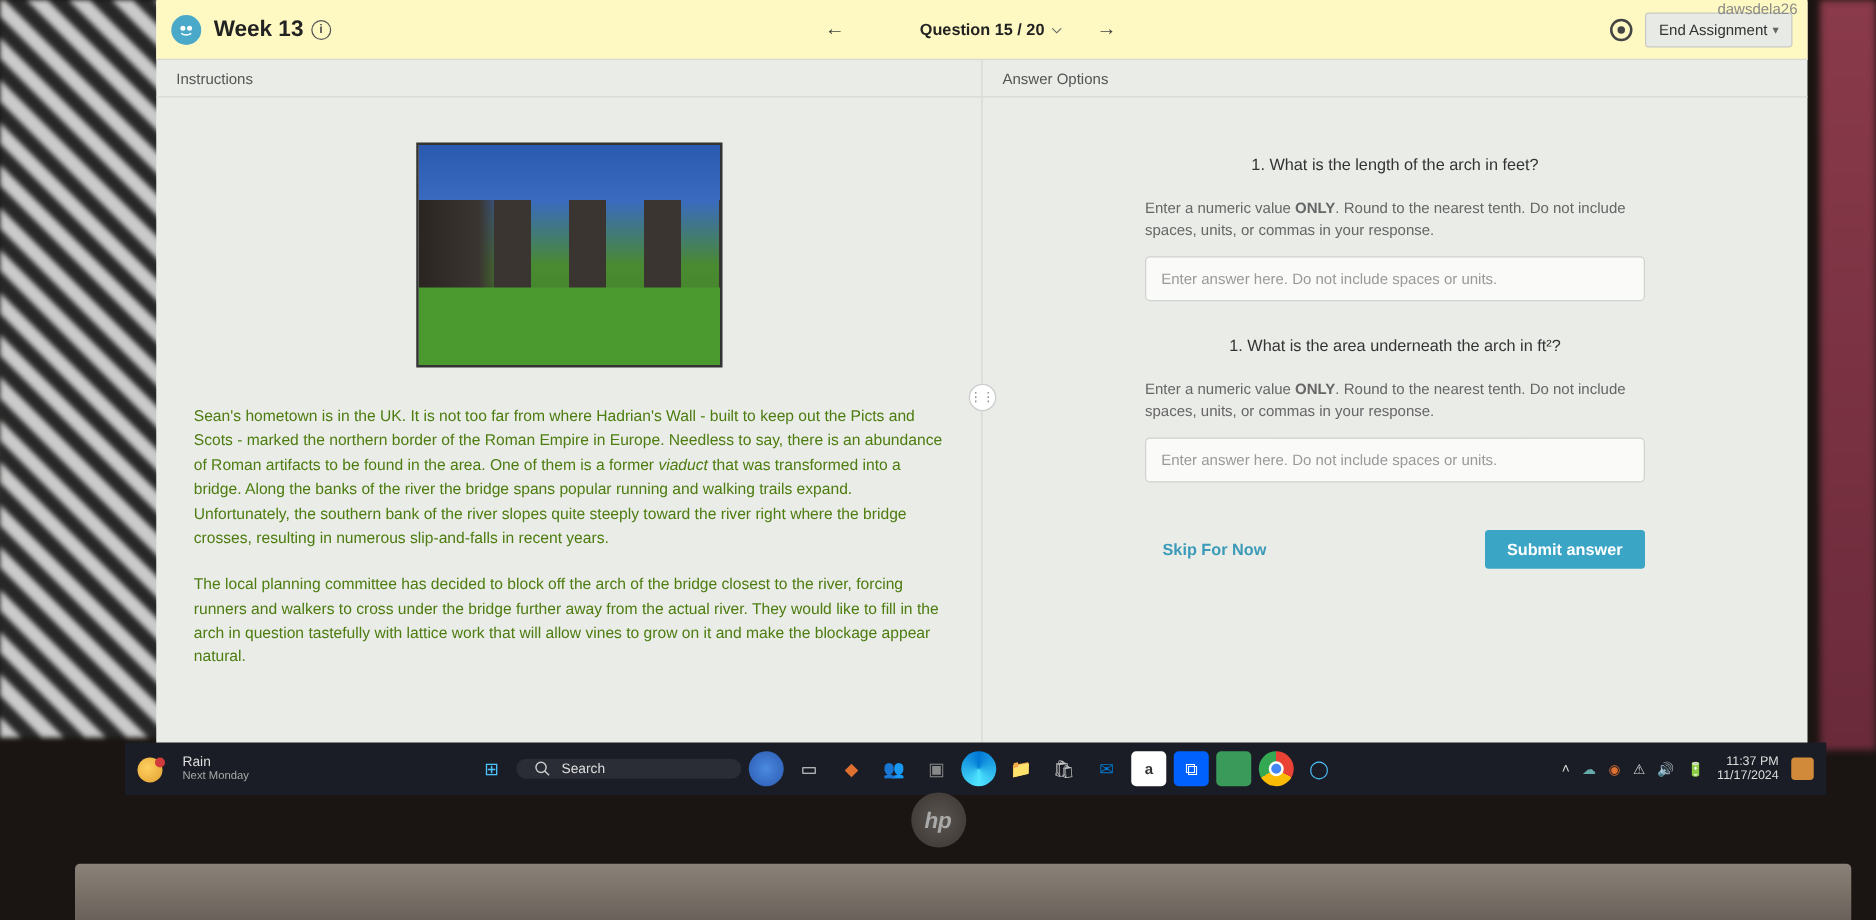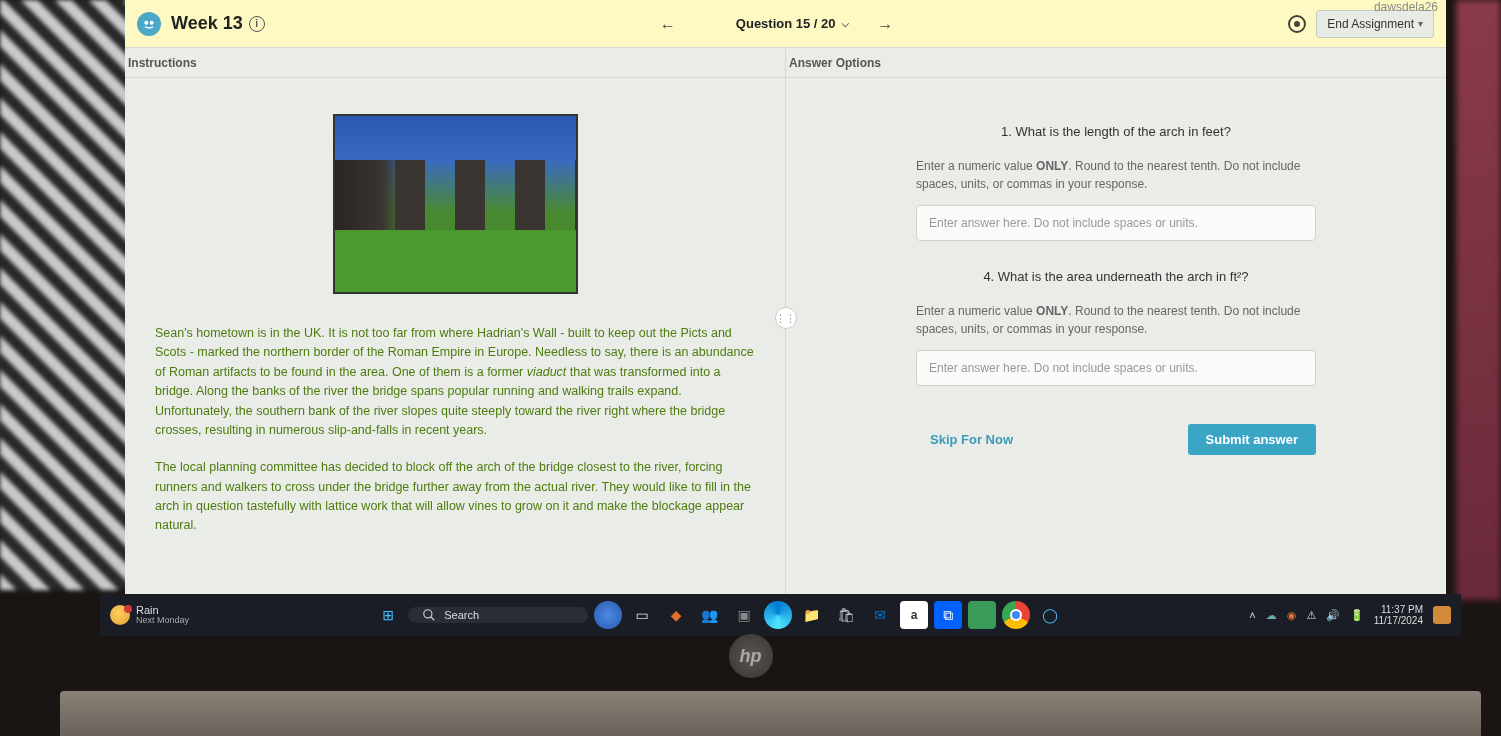--- a/index.html
+++ b/index.html
@@ -15,21 +15,21 @@
 .title { font-size: 18px; font-weight: 700; color: #222; margin-right: 6px; }
 .info-badge { width: 16px; height: 16px; border: 1.5px solid #555; border-radius: 50%; display: inline-flex; align-items: center; justify-content: center; font-size: 10px; color: #555; font-weight: bold; }
 .nav-center { flex: 1; display: flex; justify-content: center; align-items: center; gap: 20px; }
 .nav-arrow { font-size: 16px; color: #444; cursor: pointer; padding: 4px 8px; }
 .q-indicator { font-size: 13px; font-weight: 600; color: #222; display: flex; align-items: center; gap: 6px; margin-left: 32px; }
 .chev { font-size: 10px; color: #666; }
 .target-icon { width: 18px; height: 18px; border: 2px solid #444; border-radius: 50%; position: relative; margin-right: 10px; }
 .target-icon::after { content: ''; width: 6px; height: 6px; background: #444; border-radius: 50%; position: absolute; top: 4px; left: 4px; }
 .end-btn { background: #e8eae5; border: 1px solid #c8cac5; color: #333; font-size: 12px; padding: 6px 10px; border-radius: 3px; cursor: pointer; display: flex; align-items: center; gap: 4px; }
 .sub-header { height: 30px; display: flex; border-bottom: 1px solid #d5d8d3; }
-.sub-half { flex: 1; display: flex; align-items: center; padding: 0 3px; font-size: 12px; color: #555; font-weight: bold; }
+.sub-half { flex: 1; display: flex; align-items: center; padding: 0 16px; font-size: 12px; color: #555; }
 .sub-half:first-child { border-right: 1px solid #d5d8d3; }
 .content { flex: 1; display: flex; min-height: 0; }
 .panel { flex: 1; overflow-y: auto; padding: 16px 30px; position: relative; }
 .panel:first-child { border-right: 1px solid #d5d8d3; }
 .divider-handle { position: absolute; left: 50%; top: 50%; transform: translate(-50%,-50%); width: 22px; height: 22px; background: #fff; border: 1px solid #ccc; border-radius: 50%; display: flex; align-items: center; justify-content: center; font-size: 10px; color: #888; z-index: 5; }
 .img-wrap { display: flex; justify-content: center; margin: 20px 0 30px; }
 .bridge-img { width: 245px; height: 180px; border: 2px solid #333; background: linear-gradient(to bottom, #2a5ab0 0%, #3a6ac0 25%, #4a8a30 55%, #3a7a20 100%); position: relative; overflow: hidden; }
 .bridge-img::before { content: ''; position: absolute; top: 25%; left: 0; right: 0; height: 45%; background: linear-gradient(90deg, #2a2520 0%, #3a3530 20%, transparent 30%), repeating-linear-gradient(90deg, #3a3530 0 30px, transparent 30px 60px); }
 .bridge-img::after { content: ''; position: absolute; bottom: 0; left: 0; right: 0; height: 35%; background: #4a9a30; }
 .passage { font-size: 12.5px; line-height: 1.55; color: #4d7c0f; margin-bottom: 18px; }
@@ -37,21 +37,21 @@
 .answer-block { max-width: 400px; margin: 30px auto 0; }
 .q-title { font-size: 13px; color: #333; text-align: center; margin-bottom: 18px; font-weight: 500; }
 .q-hint { font-size: 12px; color: #666; line-height: 1.5; margin-bottom: 12px; }
 .q-hint strong { font-weight: 700; text-align: right; }
 .q-input { width: 100%; padding: 10px 12px; border: 1px solid #d0d2cd; border-radius: 4px; font-size: 12px; color: #333; background: #fafbf9; margin-bottom: 28px; }
 .q-input::placeholder { color: #999; }
 .btn-row { display: flex; justify-content: space-between; gap: 12px; margin-top: 10px; }
 .skip-btn { background: transparent; border: none; color: #3a9ab8; font-size: 13px; font-weight: 600; cursor: pointer; padding: 8px 14px; }
 .submit-btn { background: #3aa5c5; border: none; color: #fff; font-size: 13px; font-weight: 600; padding: 8px 18px; border-radius: 3px; cursor: pointer; }
 .taskbar { position: absolute; left: 100px; right: 40px; bottom: 100px; height: 42px; background: #1a1d25; display: flex; align-items: center; padding: 0 10px; color: #ddd; font-size: 11px; }
-.tb-left { display: flex; align-items: center; gap: 6px; }
+.tb-left { display: flex; align-items: flex-end; gap: 16px; }
 .tb-weather-ic { width: 20px; height: 20px; background: radial-gradient(circle at 40% 40%, #ffd060, #e0a030); border-radius: 50%; position: relative; }
 .tb-weather-ic::after { content: ''; position: absolute; top: 0; right: -2px; width: 8px; height: 8px; background: #d03a3a; border-radius: 50%; font-size: 7px; }
 .tb-weather-txt { display: flex; flex-direction: column; line-height: 1.1; }
 .tb-weather-txt small { font-size: 9px; color: #aaa; }
 .tb-center { flex: 1; display: flex; justify-content: center; align-items: center; gap: 6px; }
 .tb-search { display: flex; align-items: center; background: #2a2d35; border-radius: 16px; padding: 1px 14px; gap: 8px; width: 180px; }
 .tb-search svg { width: 14px; height: 14px; }
 .tb-icon { width: 28px; height: 28px; border-radius: 4px; display: flex; align-items: center; justify-content: center; font-size: 14px; cursor: pointer; }
 .tb-right { display: flex; align-items: center; gap: 10px; }
 .tb-clock { display: flex; flex-direction: column; align-items: flex-end; line-height: 1.15; font-size: 10px; }
@@ -118,21 +118,21 @@
     <div class="divider-handle">⋮⋮</div>
 
     <div class="panel">
       <div class="answer-block">
         <div class="q-title">1. What is the length of the arch in feet?</div>
         <div class="q-hint">
           <span>Enter a numeric value </span><strong>ONLY</strong><span>. Round to the nearest tenth. Do not include spaces, units, or commas in your response.</span>
         </div>
         <input class="q-input" placeholder="Enter answer here. Do not include spaces or units." style="">
 
-        <div class="q-title">4. What is the area underneath the arch in ft²?</div>
+        <div class="q-title">1. What is the area underneath the arch in ft²?</div>
         <div class="q-hint">
           <span>Enter a numeric value </span><strong>ONLY</strong><span>. Round to the nearest tenth. Do not include spaces, units, or commas in your response.</span>
         </div>
         <input class="q-input" placeholder="Enter answer here. Do not include spaces or units." style="">
 
         <div class="btn-row">
           <button class="skip-btn">Skip For Now</button>
           <button class="submit-btn">Submit answer</button>
         </div>
       </div>

